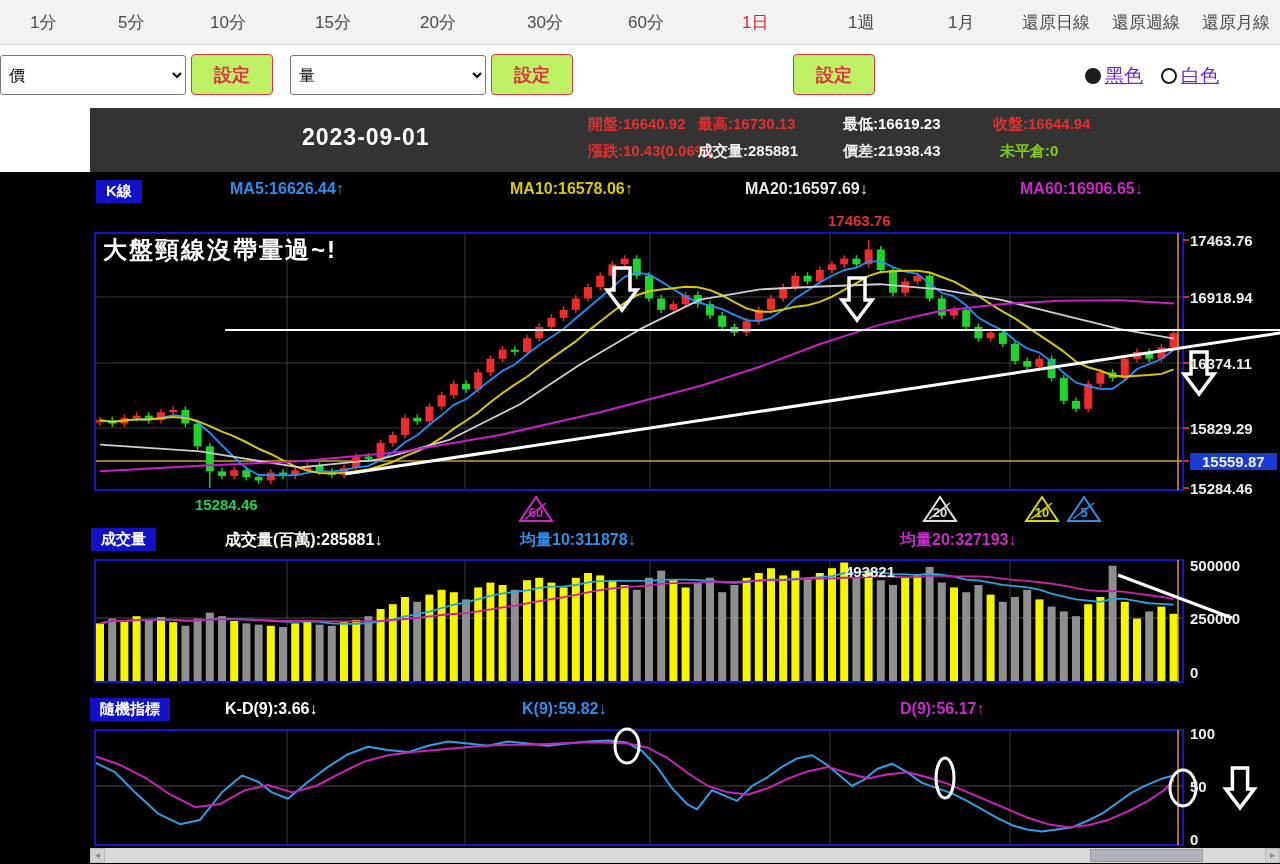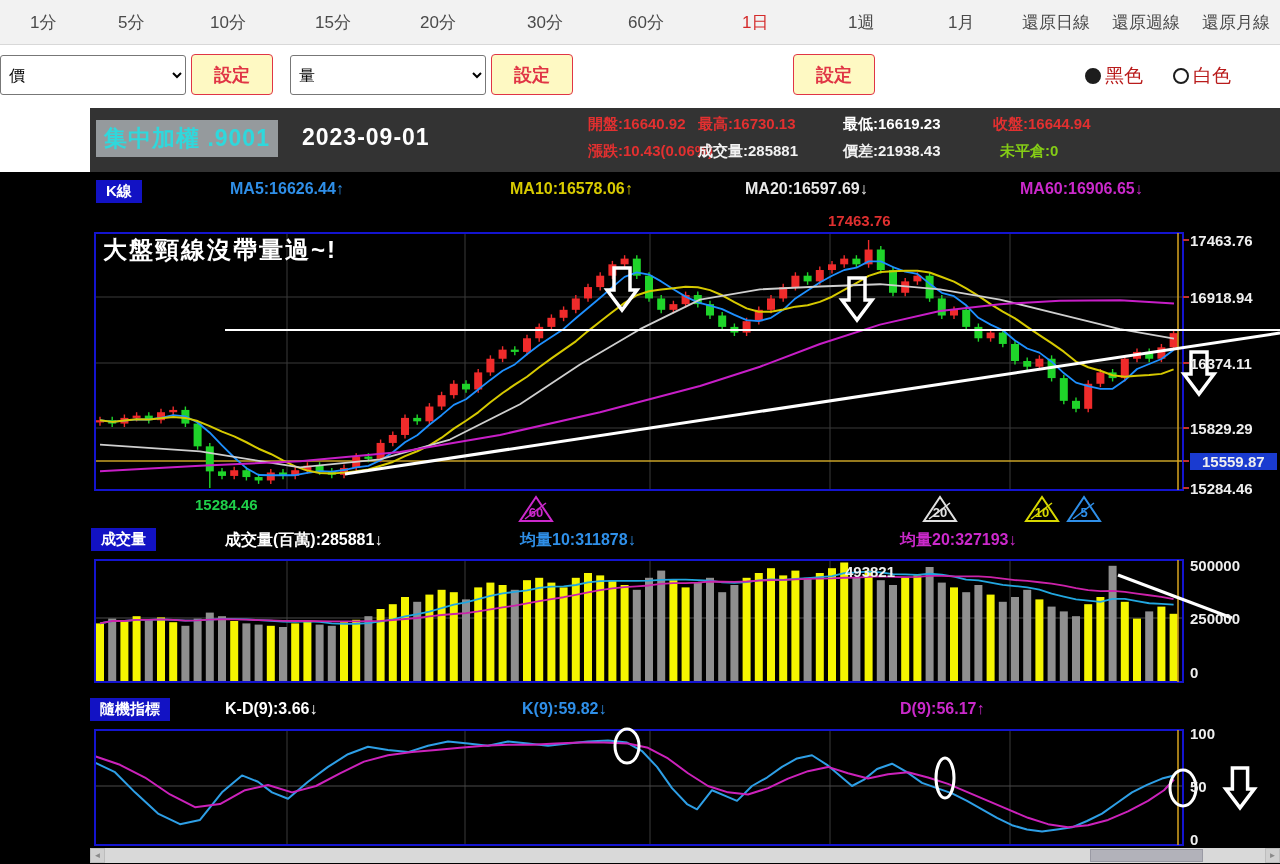--- a/index.html
+++ b/index.html
@@ -5,23 +5,23 @@
   html,body{margin:0;padding:0;background:#fff;}
   .screen{position:relative;width:1280px;height:864px;overflow:hidden;background:#fff;
           font-family:"Liberation Sans","DejaVu Sans",sans-serif;}
   
   .tf-bar{position:absolute;left:0;top:0;width:1280px;height:44px;background:#f2f2f2;border-bottom:1px solid #d8d8d8;}
   .tf-item{position:absolute;top:11px;font-size:17px;color:#4a4a4a;cursor:pointer;white-space:nowrap;}
   .tf-item.active{color:#d42a2a;}
   
   .toolbar{position:absolute;left:0;top:45px;width:1280px;height:60px;background:#fff;}
   .sel{position:absolute;top:10px;height:40px;font-size:16px;border:1px solid #777;border-radius:3px;background:#fff;padding-left:4px;}
-  .cfg{position:absolute;top:9px;width:82px;height:41px;background:#fef9c3;border:1.5px solid #e03545;border-radius:4px;
+  .cfg{position:absolute;top:9px;width:82px;height:41px;background:#bef264;border:1.5px solid #e03545;border-radius:4px;
        color:#e03545;font-size:18px;font-weight:bold;cursor:pointer;font-family:inherit;}
-  .themes{position:absolute;left:1085px;top:18px;display:flex;gap:30px;font-size:19px;color:#b91c1c;align-items:center;}
+  .themes{position:absolute;left:1085px;top:18px;display:flex;gap:18px;font-size:19px;color:#6d28d9;align-items:center;text-decoration:underline;}
   .themes label{display:flex;align-items:center;gap:4px;cursor:pointer;}
   .radio{display:inline-block;width:16px;height:16px;border:2px solid #1d1d1d;border-radius:50%;box-sizing:border-box;}
   .radio.filled{background:#1d1d1d;}
   
   .qheader{position:absolute;left:90px;top:108px;width:1190px;height:64px;background:#333;}
   .symbol{position:absolute;left:6px;top:12px;background:#959a9d;color:#2fd8dc;font-size:23px;font-weight:bold;padding:3px 8px;letter-spacing:1px;}
   .qdate{position:absolute;left:212px;top:16px;color:#fff;font-size:23px;font-weight:bold;letter-spacing:1px;}
   .stat{position:absolute;font-size:15px;font-weight:bold;white-space:nowrap;}
   
   .chartarea{position:absolute;left:0;top:172px;width:1280px;height:692px;background:#000;}
@@ -70,21 +70,20 @@
         <span>黑色</span>
       </label>
       <label>
         <span class="radio"></span>
         <span>白色</span>
       </label>
     </div>
   </div>
 
   <div class="qheader">
-    <span class="symbol">集中加權 .9001</span>
     <span class="qdate">2023-09-01</span>
     <div id="stats">
         <div class="stat" style="left: 498px; top: 7px; color: rgb(226, 48, 48);">開盤:16640.92</div>
         <div class="stat" style="left: 608px; top: 7px; color: rgb(226, 48, 48);">最高:16730.13</div>
         <div class="stat" style="left: 753px; top: 7px; color: #ffffff;">最低:16619.23</div>
         <div class="stat" style="left: 903px; top: 7px; color: rgb(226, 48, 48);">收盤:16644.94</div>
         <div class="stat" style="left: 498px; top: 34px; color: rgb(226, 48, 48);">漲跌:10.43(0.06%)</div>
         <div class="stat" style="left: 608px; top: 34px; color: rgb(242, 242, 242);">成交量:285881</div>
         <div class="stat" style="left: 753px; top: 34px; color: rgb(242, 242, 242);">價差:21938.43</div>
         <div class="stat" style="left: 910px; top: 34px; color: #84cc16;">未平倉:0</div>

